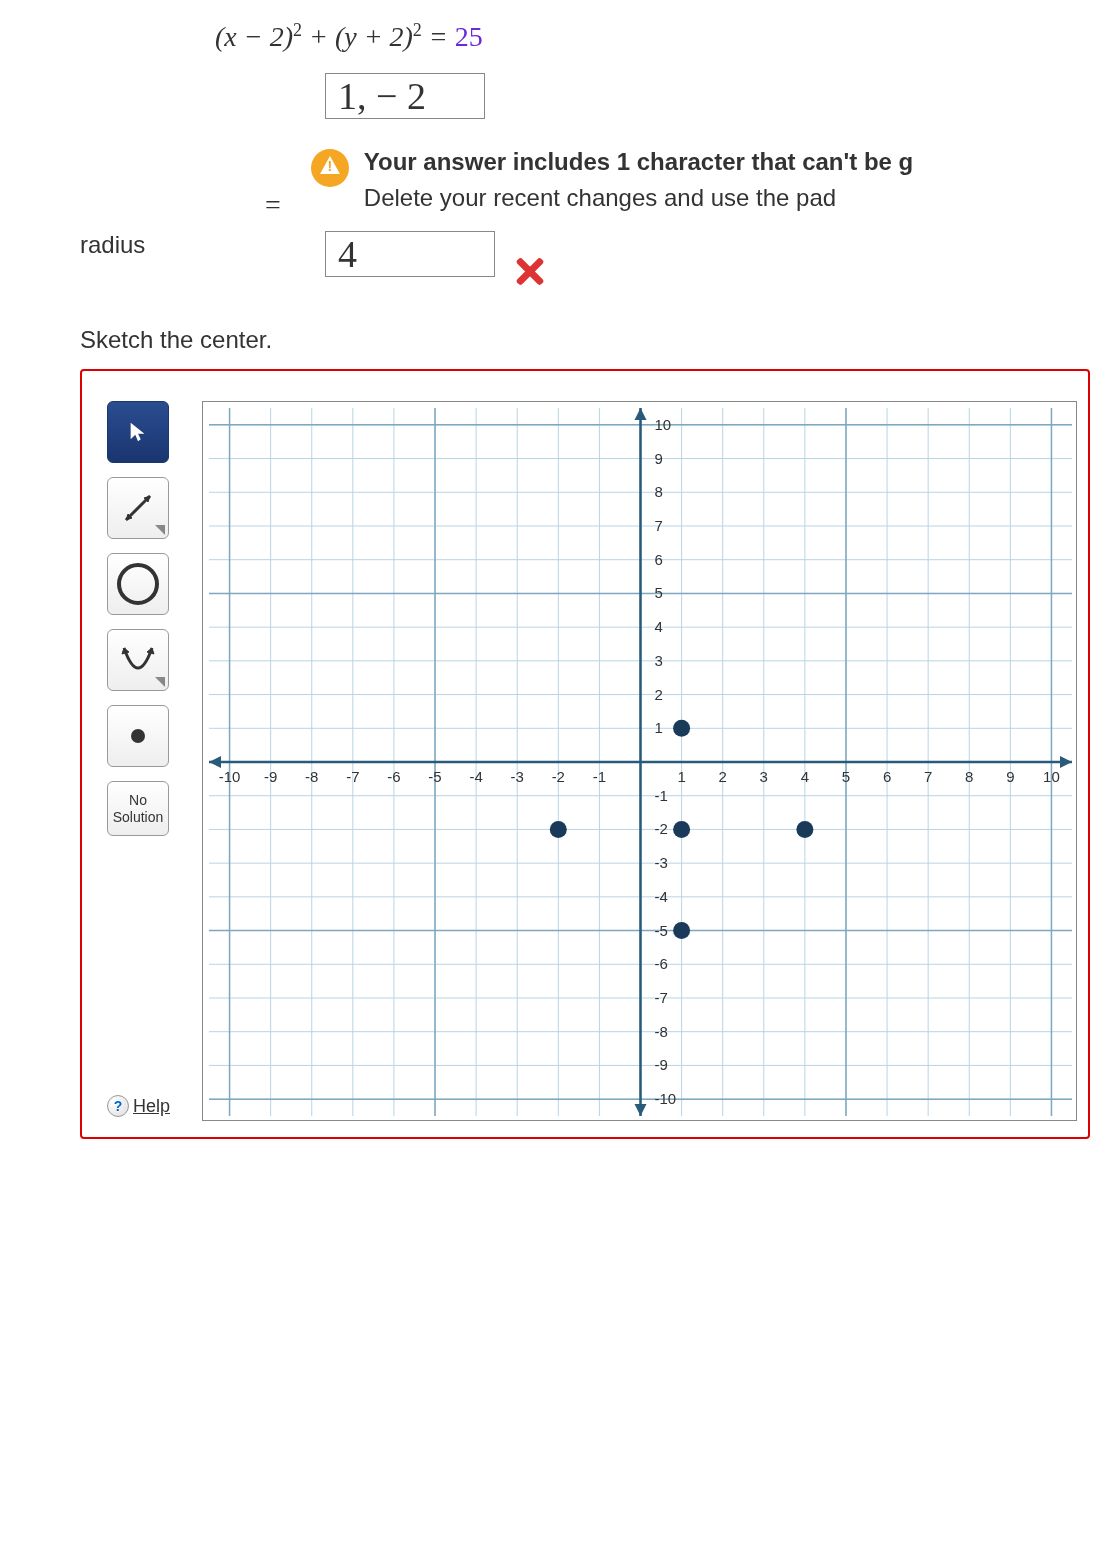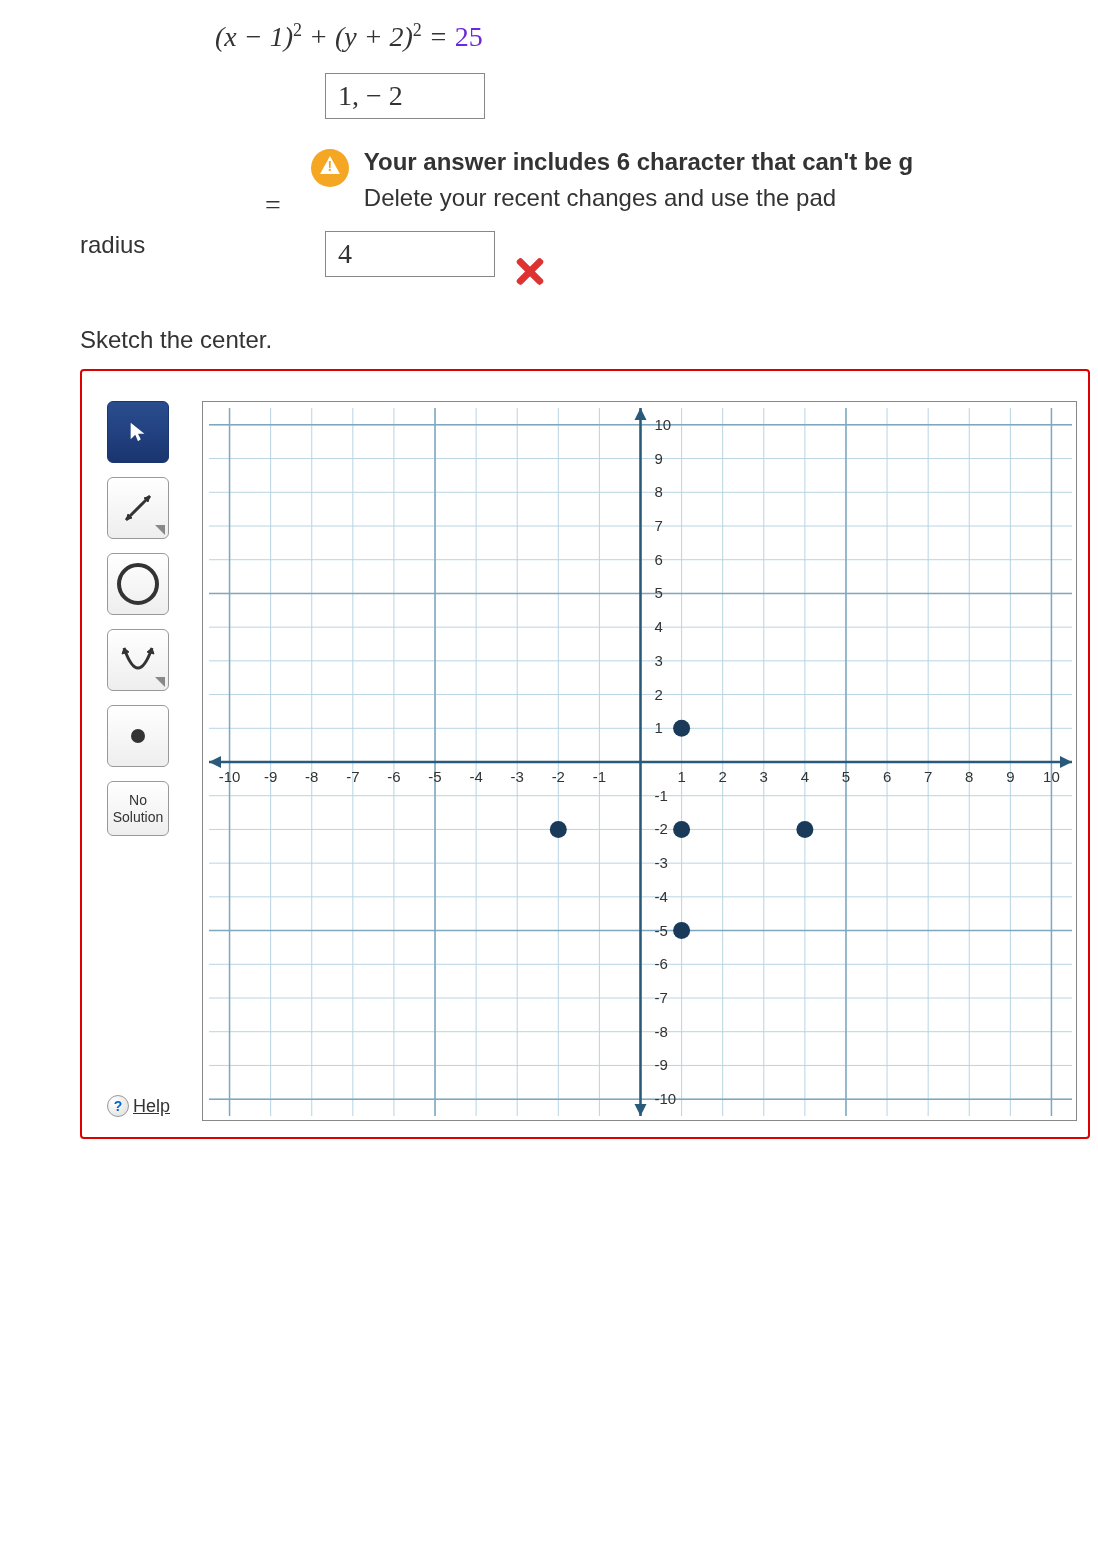--- a/index.html
+++ b/index.html
@@ -23,23 +23,23 @@
     font-family: 'Times New Roman', serif;
     font-size: 28px;
     font-style: italic;
     margin-left: 135px;
     margin-bottom: 20px;
   }
   .red { color: #6d28d9; font-style: normal; }
   .sup { font-size: 18px; vertical-align: super; font-style: normal; }
   .input-box {
     border: 1px solid #888;
-    padding: 6px 12px;
+    padding: 0 12px;
     font-family: 'Times New Roman', serif;
-    font-size: 28px;
+    font-size: 38px;
     min-width: 160px;
     display: inline-block;
     background: #fff;
   }
   .input-row1 {
     margin-left: 245px;
     margin-bottom: 25px;
   }
   .warn-row {
     display: flex;
@@ -260,32 +260,32 @@
     overflow: hidden;
   }
   .graph svg { position: absolute; top: 0; left: 0; }
 </style>
 </head>
 <body>
 
 <div class="page">
 
   <div class="equation">
-    <span>(x − 1)</span><span class="sup">2</span><span> + (y + 2)</span><span class="sup">2</span><span> = </span><span class="red">25</span>
+    <span>(x − 2)</span><span class="sup">2</span><span> + (y + 2)</span><span class="sup">2</span><span> = </span><span class="red">25</span>
   </div>
 
   <div class="input-row1">
     <span class="input-box">1, − 2</span>
   </div>
 
   <div class="warn-row">
     <div class="eq-sign">=</div>
     <div class="warn-icon"></div>
     <div class="warn-text">
-      <span class="bold">Your answer includes 6 character that can't be g</span><br>
+      <span class="bold">Your answer includes 1 character that can't be g</span><br>
       <span>Delete your recent changes and use the pad </span>
     </div>
   </div>
 
 
   <div class="radius-row">
     <div class="label-col">radius</div>
     <span class="input-box radius-input">4</span>
     <span class="big-x"></span>
   </div>

